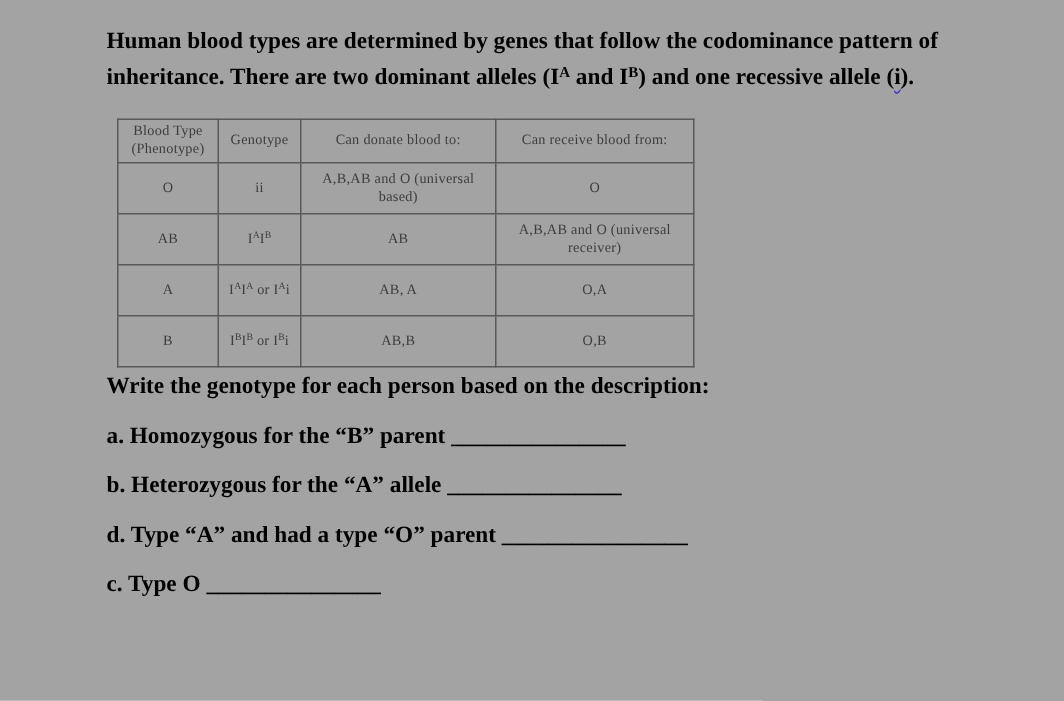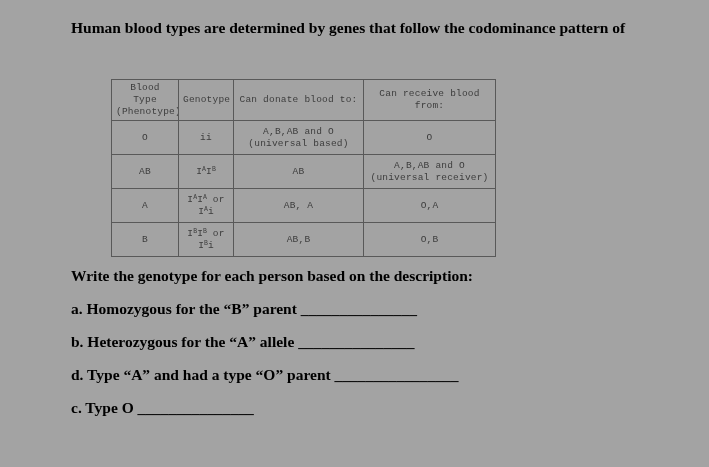--- a/index.html
+++ b/index.html
@@ -39,25 +39,24 @@
     text-underline-offset: 2px;
   }
 
   
   .blood-table {
     position: absolute;
     left: 78px; top: 79px;
     width: 384px;
     border-collapse: collapse;
     table-layout: fixed;
-    font-family: Liberation Mono, monospace;
+    font-family: Liberation Serif, serif;
     font-size: 9.5px;
     letter-spacing: 0.2px;
     color: #3d3d3d;
-    margin-left: 33px;
   }
   .blood-table th, .blood-table td {
     border: 1px solid #595959;
     text-align: center;
     vertical-align: middle;
     padding: 2px 4px;
     font-weight: normal;
     line-height: 12px;
     overflow: hidden;
   }
@@ -66,39 +65,40 @@
   .gsup {
     font-size: 6.5px;
     line-height: 0;
     vertical-align: 3.5px;
     letter-spacing: 0;
   }
 
   
   .questions {
     position: absolute;
-    left: 71px; top: 266px;
+    left: 71px; top: 248px;
     font-weight: bold;
     font-size: 15.5px;
     color: #000000;
   }
   .q-prompt, .q-line {
     line-height: 20px;
     margin-bottom: 13px;
     white-space: nowrap;
   }
   .blank { letter-spacing: 0; margin-top: 26px; }
 </style>
 </head>
 <body>
 
 <div class="page">
 
   <div class="intro">
     <div>Human blood types are determined by genes that follow the codominance pattern of</div>
+    <div class="line2"><span>inheritance. There are two dominant alleles (I</span><span class="tsup">A</span><span> and I</span><span class="tsup">B</span><span>) and one recessive allele (</span><span class="squiggle">i</span><span>).</span></div>
   </div>
 
   <table class="blood-table">
     <colgroup>
       <col style="width:67px">
       <col style="width:55px">
       <col style="width:130px">
       <col style="width:132px">
     </colgroup>
     <thead>

